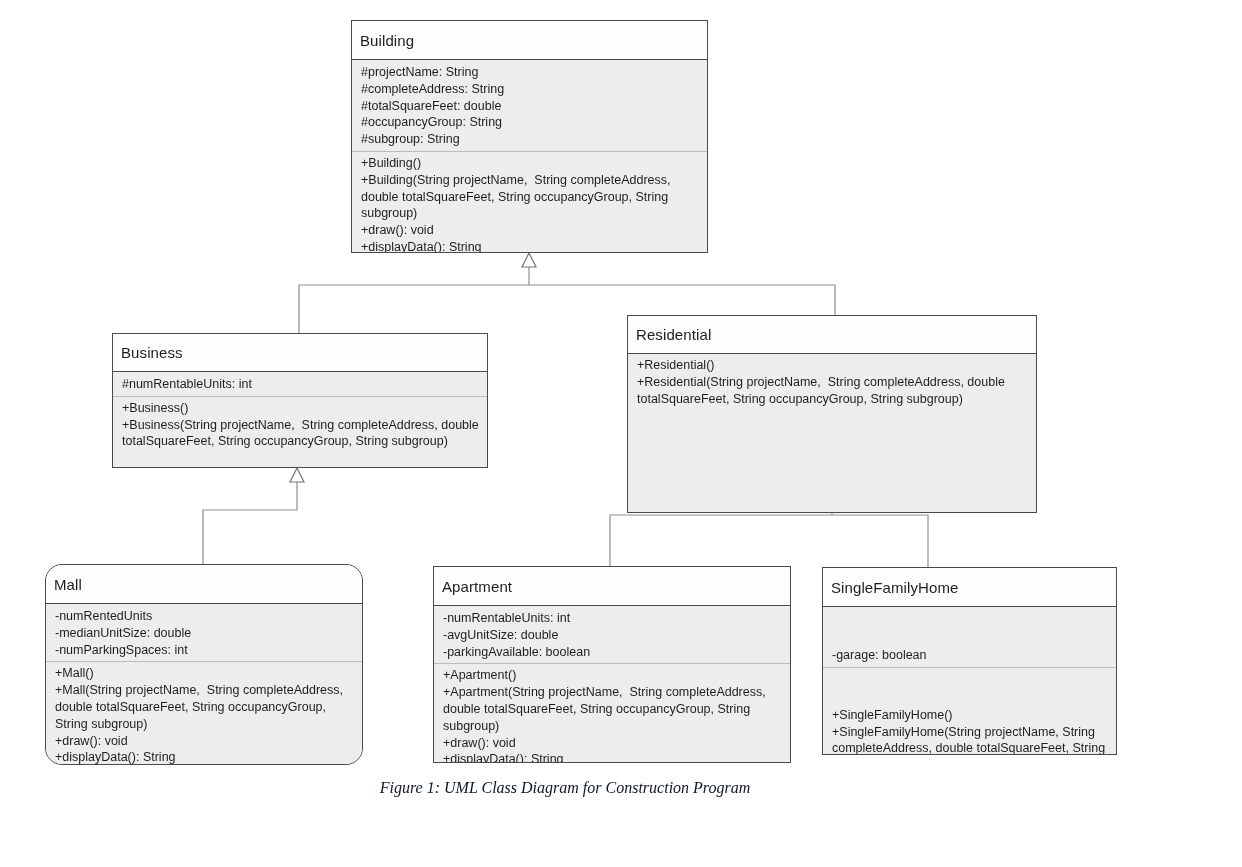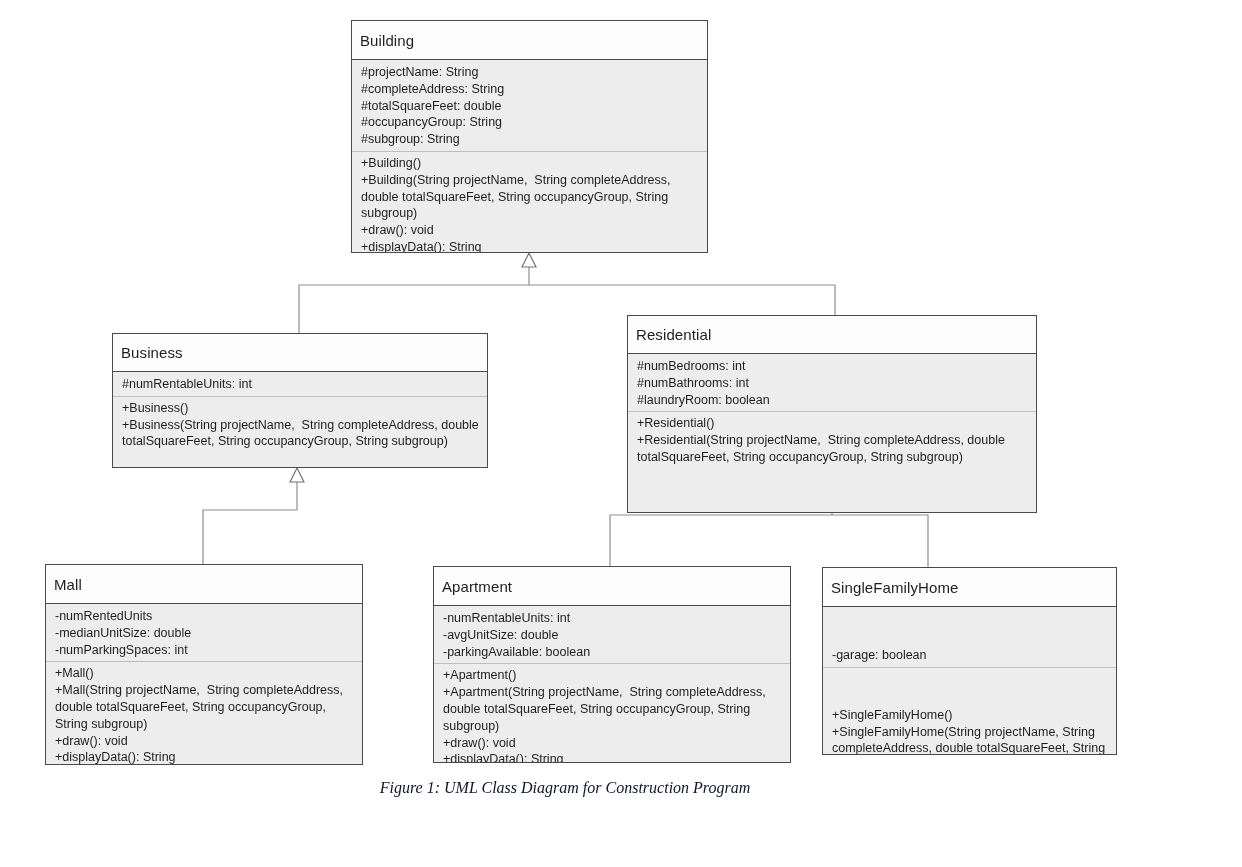--- a/index.html
+++ b/index.html
@@ -55,21 +55,21 @@
   }
   .member {
     font-size: 12.5px;
     line-height: 16.8px;
     white-space: pre-wrap;
   }
   
   .c-building        { left: 351px; top: 20px;  width: 357px; height: 233px; }
   .c-business        { left: 112px; top: 333px; width: 376px; height: 135px; }
   .c-residential     { left: 627px; top: 315px; width: 410px; height: 198px; }
-  .c-mall            { left: 45px;  top: 564px; width: 318px; height: 201px; }
+  .c-mall            { left: 45px;  top: 564px; width: 318px; height: 201px; border-radius: 17px; }
   .c-apartment       { left: 433px; top: 566px; width: 358px; height: 197px; }
   .c-singlefamilyhome{ left: 822px; top: 567px; width: 295px; height: 188px; gap: 36px; }
   .c-business .uml-head,
   .c-residential .uml-head { flex-basis: 37px; }
 
   .figure-caption {
     position: absolute;
     left: 0;
     top: 779px;
     width: 1130px;
@@ -127,25 +127,20 @@
         <div class="member">#numRentableUnits: int</div>
       </div>
     <div class="uml-methods">
         <div class="member">+Business()</div>
         <div class="member">+Business(String projectName,  String completeAddress, double totalSquareFeet, String occupancyGroup, String subgroup)</div>
       </div>
   </div>
 
   <div class="uml-class c-residential">
     <div class="uml-head">Residential</div>
-    <div class="uml-attrs">
-        <div class="member">#numBedrooms: int</div>
-        <div class="member">#numBathrooms: int</div>
-        <div class="member">#laundryRoom: boolean</div>
-      </div>
     <div class="uml-methods">
         <div class="member">+Residential()</div>
         <div class="member">+Residential(String projectName,  String completeAddress, double totalSquareFeet, String occupancyGroup, String subgroup)</div>
       </div>
   </div>
 
   <div class="uml-class c-mall">
     <div class="uml-head">Mall</div>
     <div class="uml-attrs">
         <div class="member">-numRentedUnits</div>

